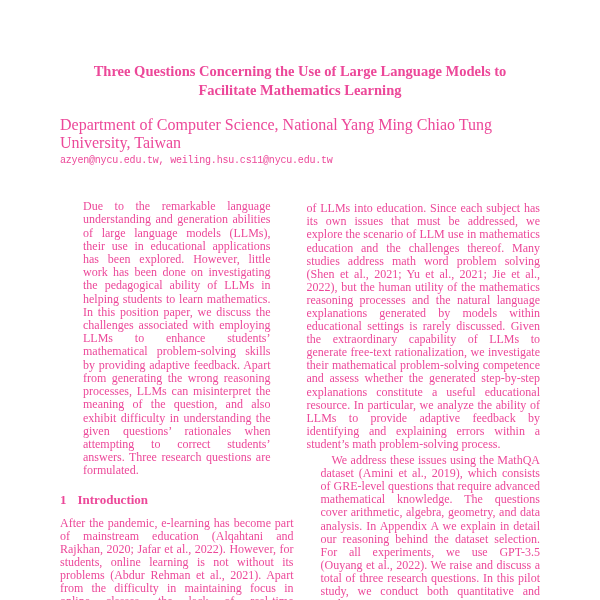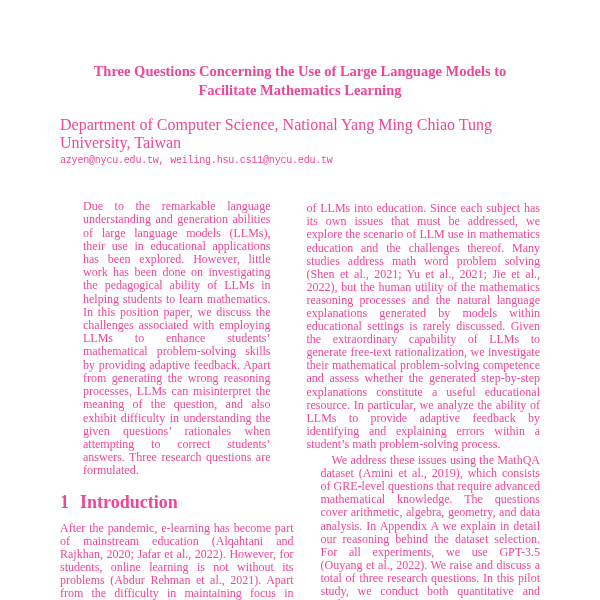--- a/index.html
+++ b/index.html
@@ -58,21 +58,21 @@
   }
   .abstract-body {
     font-size: 12px;
     line-height: 13.2px;
     text-align: justify;
     padding: 0 23px;
   }
 
   .section-heading {
     margin-top: 14px;
-    font-size: 18px;
+    font-size: 13px;
     font-weight: bold;
   }
   .section-heading .sec-num { margin-right: 11px; }
 
   .body-par {
     margin-top: 9px;
     font-size: 12px;
     line-height: 13.1px;
     text-align: justify;
   }

